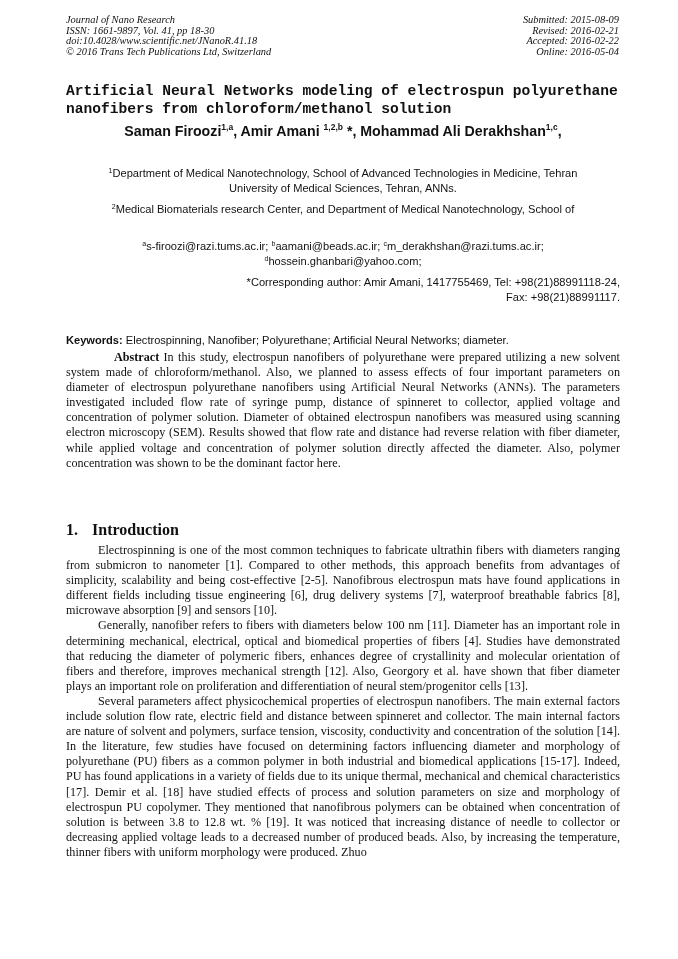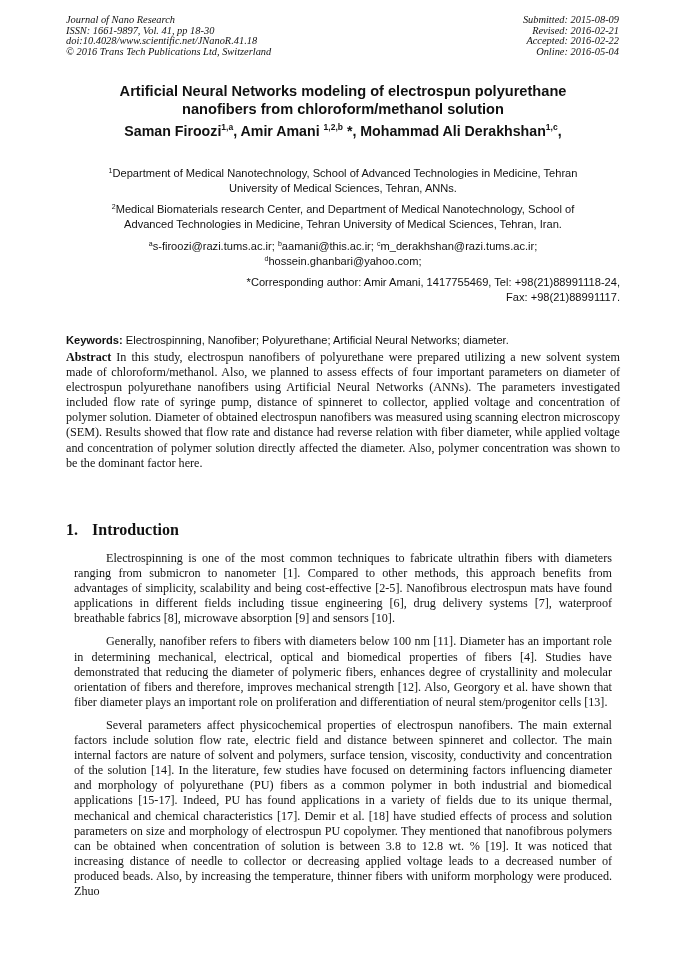--- a/index.html
+++ b/index.html
@@ -2,43 +2,43 @@
 <html><head>
 <meta charset="utf-8">
 <style>
   html, body { margin: 0; padding: 0; background: #ffffff; }
   body { width: 678px; height: 959px; position: relative; overflow: hidden; color: #111; }
   .page { position: absolute; left: 4px; top: 0; width: 678px; height: 959px; }
 
   .hdr-left { position: absolute; left: 62px; top: 15px; font-family: "Liberation Serif", serif; font-style: italic; font-size: 10.4px; line-height: 10.6px; }
   .hdr-right { position: absolute; right: 63px; top: 15px; text-align: right; font-family: "Liberation Serif", serif; font-style: italic; font-size: 10.4px; line-height: 10.6px; }
 
-  .title { position: absolute; left: 62px; width: 554px; top: 83px; text-align: center; font-family: Liberation Sans, sans-serif; font-weight: bold; font-size: 14.6px; line-height: 17.5px; }
+  .title { position: absolute; left: 62px; width: 554px; top: 83px; text-align: left; font-family: Liberation Mono, monospace; font-weight: bold; font-size: 14.6px; line-height: 17.5px; }
   .authors { position: absolute; left: 62px; width: 554px; top: 122px; text-align: center; font-family: "Liberation Sans", sans-serif; font-size: 14.2px; line-height: 18.2px; font-weight: bold; }
   .authors sup { font-size: 8.5px; vertical-align: 6px; line-height: 0; }
 
   .affil { position: absolute; left: 62px; width: 554px; text-align: center; font-family: "Liberation Sans", sans-serif; font-size: 11.1px; line-height: 15.2px; }
   .affil sup { font-size: 7px; vertical-align: 4px; line-height: 0; }
   .affil1 { top: 166px; }
   .affil2 { top: 202px; }
   .emails { top: 239px; }
   .corresp { top: 275px; text-align: right; }
 
   .keywords { position: absolute; left: 62px; top: 324px; font-family: Liberation Sans, sans-serif; font-size: 11.1px; line-height: 14px; white-space: nowrap; margin-top: 9px; }
   .keywords b { font-weight: bold; }
 
   .body-text { position: absolute; left: 62px; width: 554px; font-family: "Liberation Serif", serif; font-size: 12.15px; line-height: 15.1px; text-align: justify; }
   .abstract { top: 350px; }
-  .abstract b { font-weight: bold; }
+  .abstract b { font-weight: bold; margin-left: 48px; }
 
   .section-head { position: absolute; left: 62px; top: 522px; font-family: "Liberation Serif", serif; font-weight: bold; font-size: 16px; line-height: 15px; }
   .section-head .num { display: inline-block; width: 26px; }
 
   .intro { top: 543px; }
-  .intro p { margin: 8px; text-indent: 32px; }
+  .intro p { margin: 0; text-indent: 32px; }
 </style>
 </head>
 <body>
 
 <div class="page">
 
   <div class="hdr-left">
     <div>Journal of Nano Research</div>
     <div>ISSN: 1661-9897, Vol. 41, pp 18-30</div>
     <div>doi:10.4028/www.scientific.net/JNanoR.41.18</div>
@@ -63,26 +63,25 @@
     </div>
   </div>
 
   <div class="affil affil1">
     <div><sup>1</sup><span>Department of Medical Nanotechnology, School of Advanced Technologies in Medicine, Tehran</span></div>
     <div>University of Medical Sciences, Tehran, ANNs.</div>
   </div>
 
   <div class="affil affil2">
     <div><sup>2</sup><span>Medical Biomaterials research Center, and Department of Medical Nanotechnology, School of</span></div>
-    <div>Advanced Technologies in Medicine, Tehran University of Medical Sciences, Tehran, Iran.</div>
   </div>
 
   <div class="affil emails">
     <div>
-      <sup>a</sup><span>s-firoozi@razi.tums.ac.ir; </span><sup>b</sup><span>aamani@this.ac.ir; </span><sup>c</sup><span>m_derakhshan@razi.tums.ac.ir;</span>
+      <sup>a</sup><span>s-firoozi@razi.tums.ac.ir; </span><sup>b</sup><span>aamani@beads.ac.ir; </span><sup>c</sup><span>m_derakhshan@razi.tums.ac.ir;</span>
     </div>
     <div>
       <sup>d</sup><span>hossein.ghanbari@yahoo.com;</span>
     </div>
   </div>
 
   <div class="affil corresp">
     <div>*Corresponding author: Amir Amani, 1417755469, Tel: +98(21)88991118-24,</div>
     <div>Fax: +98(21)88991117.</div>
   </div>

